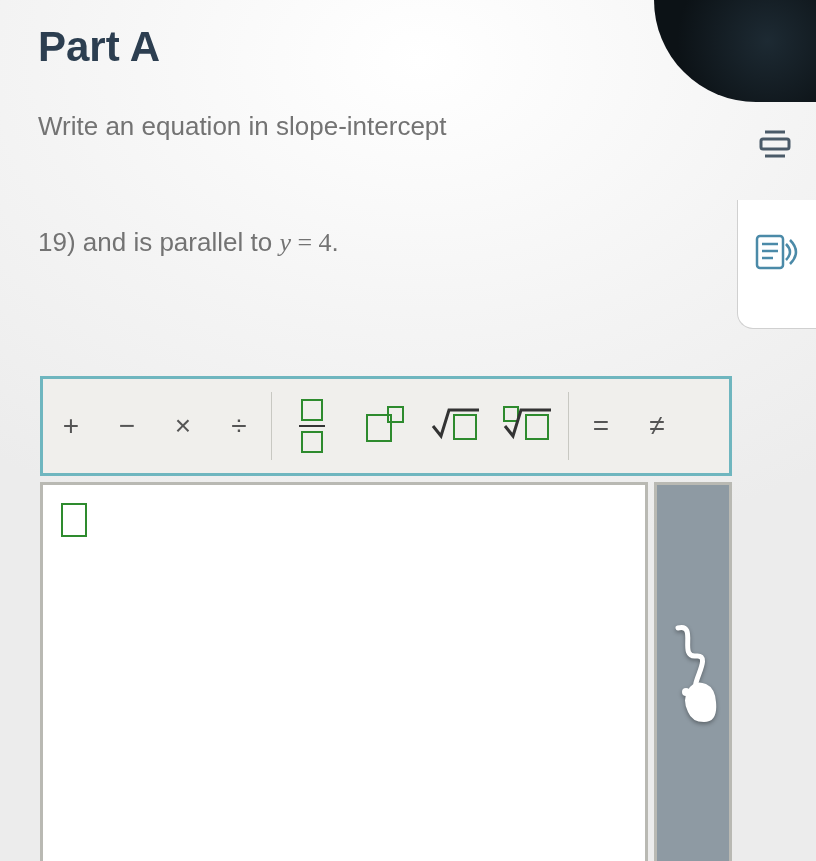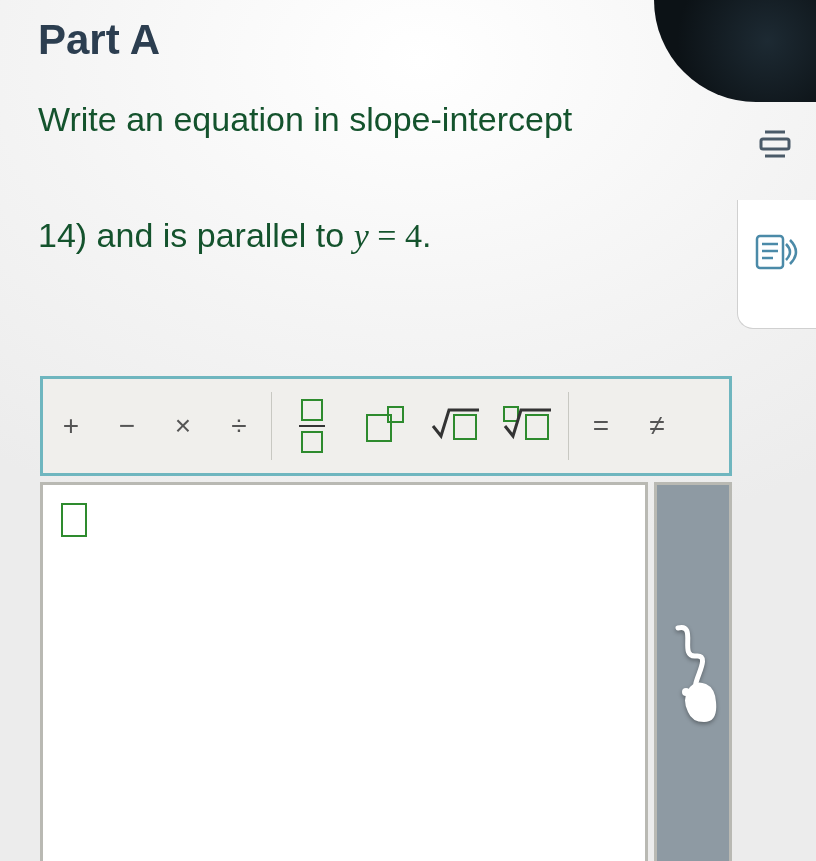--- a/index.html
+++ b/index.html
@@ -1,20 +1,20 @@
 <!DOCTYPE html>
 <html><head>
 <meta charset="utf-8">
 <style>
   html,body{margin:0;padding:0;width:816px;height:861px;background:#fdfdfd;
     font-family:"Helvetica Neue",Arial,sans-serif;color:#333;overflow:hidden}
   body{background:radial-gradient(ellipse 700px 500px at 420px 60px,#ffffff 0%,#f4f4f4 55%,#ececec 100%)}
-  .content{position:absolute;left:38px;top:6px;width:700px}
+  .content{position:absolute;left:38px;top:13px;width:700px}
   .part-title{font-size:42px;font-weight:700;color:#2c3e50;margin:10px 0 26px 0}
-  .prompt{font-size:34px;line-height:58px;color:#14532d;font-weight:400;max-width:690px}
+  .prompt{font-size:26px;line-height:58px;color:#737373;font-weight:400;max-width:690px}
   .mi{font-family:Georgia,"Times New Roman",serif;font-style:italic}
   .mn{font-family:Georgia,"Times New Roman",serif}
 
   
   .side-tools{position:absolute;right:0;top:102px;width:78px;display:flex;
     flex-direction:column;align-items:center;gap:60px;padding-top:18px}
   .tool-ic{width:48px;height:48px;display:flex;align-items:center;justify-content:center;
     color:#4a5a68;stroke:#4a5a68}
   .side-panel-edge{position:absolute;right:0;top:200px;width:78px;height:128px;
     border-left:1px solid #d0d0d0;border-bottom:1px solid #d0d0d0;border-bottom-left-radius:16px;
@@ -60,21 +60,21 @@
 </head>
 <body>
 
 <div class="corner-photo"></div>
 
 <div class="content">
   <div class="part-title">Part A</div>
   <div class="prompt">
     <span>Write an equation in slope-intercept</span><br>
     <br>
-    <span>14) and is parallel to </span><span class="mi">y</span><span class="mn"> = </span><span class="mn">4</span><span>.</span>
+    <span>19) and is parallel to </span><span class="mi">y</span><span class="mn"> = </span><span class="mn">4</span><span>.</span>
   </div>
 </div>
 
 <div class="side-panel-edge"></div>
 <div class="side-tools">
   <div class="tool-ic">
     <svg width="44" height="40" viewBox="0 0 44 40" fill="none" stroke="#4a5a68" stroke-width="3">
       <rect x="6" y="15" width="28" height="10" rx="2"></rect>
       <line x1="10" y1="8" x2="30" y2="8"></line>
       <line x1="10" y1="32" x2="30" y2="32"></line>

